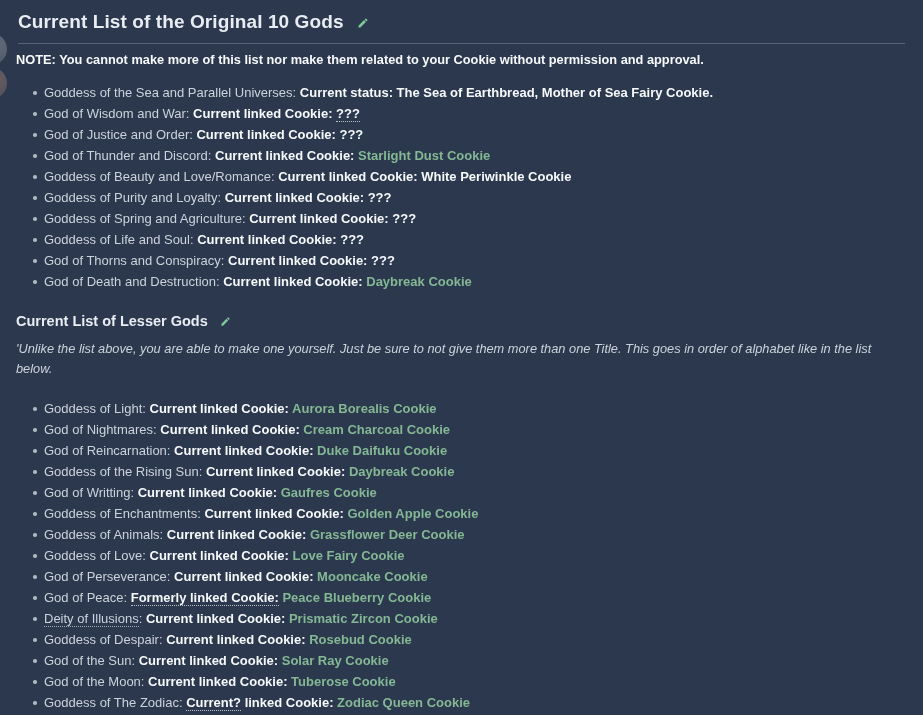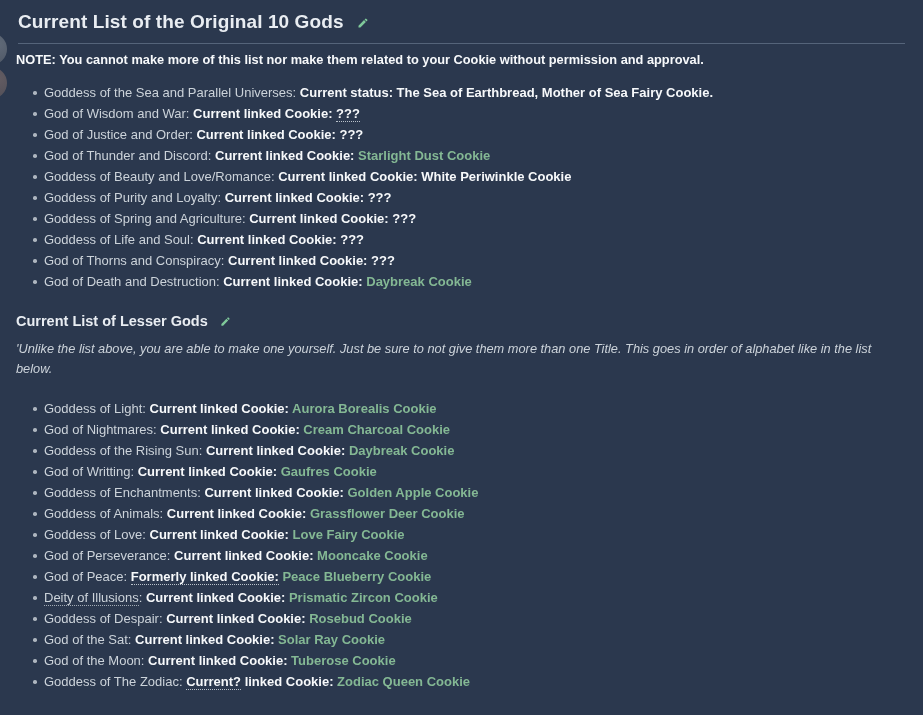--- a/index.html
+++ b/index.html
@@ -146,27 +146,28 @@
         <path d="M3 17.25V21h3.75L17.81 9.94l-3.75-3.75L3 17.25zM20.71 7.04c.39-.39.39-1.02 0-1.41l-2.34-2.34a.9959.9959 0 0 0-1.41 0l-1.83 1.83 3.75 3.75 1.83-1.83z"></path>
       </svg>
     </span>
   </h3>
 
   <p class="intro">'Unlike the list above, you are able to make one yourself. Just be sure to not give them more than one Title. This goes in order of alphabet like in the list below.</p>
 
   <ul class="god-list lesser">
       <li><span class="seg-plain">Goddess of Light: </span><span class="seg-bold">Current linked Cookie: </span><a class="seg-link">Aurora Borealis Cookie</a></li>
       <li><span class="seg-plain">God of Nightmares: </span><span class="seg-bold">Current linked Cookie: </span><a class="seg-link">Cream Charcoal Cookie</a></li>
+      <li><span class="seg-plain">God of Reincarnation: </span><span class="seg-bold">Current linked Cookie: </span><a class="seg-link">Duke Daifuku Cookie</a></li>
       <li><span class="seg-plain">Goddess of the Rising Sun: </span><span class="seg-bold">Current linked Cookie: </span><a class="seg-link">Daybreak Cookie</a></li>
       <li><span class="seg-plain">God of Writting: </span><span class="seg-bold">Current linked Cookie: </span><a class="seg-link">Gaufres Cookie</a></li>
       <li><span class="seg-plain">Goddess of Enchantments: </span><span class="seg-bold">Current linked Cookie: </span><a class="seg-link">Golden Apple Cookie</a></li>
       <li><span class="seg-plain">Goddess of Animals: </span><span class="seg-bold">Current linked Cookie: </span><a class="seg-link">Grassflower Deer Cookie</a></li>
       <li><span class="seg-plain">Goddess of Love: </span><span class="seg-bold">Current linked Cookie: </span><a class="seg-link">Love Fairy Cookie</a></li>
       <li><span class="seg-plain">God of Perseverance: </span><span class="seg-bold">Current linked Cookie: </span><a class="seg-link">Mooncake Cookie</a></li>
       <li><span class="seg-plain">God of Peace: </span><span class="seg-bold-dotted">Formerly linked Cookie:</span><span class="seg-bold"> </span><a class="seg-link">Peace Blueberry Cookie</a></li>
       <li><span class="seg-plain-dotted">Deity of Illusions</span><span class="seg-plain">: </span><span class="seg-bold">Current linked Cookie: </span><a class="seg-link">Prismatic Zircon Cookie</a></li>
       <li><span class="seg-plain">Goddess of Despair: </span><span class="seg-bold">Current linked Cookie: </span><a class="seg-link">Rosebud Cookie</a></li>
-      <li><span class="seg-plain">God of the Sat: </span><span class="seg-bold">Current linked Cookie: </span><a class="seg-link">Solar Ray Cookie</a></li>
+      <li><span class="seg-plain">God of the Sun: </span><span class="seg-bold">Current linked Cookie: </span><a class="seg-link">Solar Ray Cookie</a></li>
       <li><span class="seg-plain">God of the Moon: </span><span class="seg-bold">Current linked Cookie: </span><a class="seg-link">Tuberose Cookie</a></li>
       <li><span class="seg-plain">Goddess of The Zodiac: </span><span class="seg-bold-dotted">Current?</span><span class="seg-bold"> linked Cookie: </span><a class="seg-link">Zodiac Queen Cookie</a></li>
     </ul>
 
 </div>
 
 </body></html>

